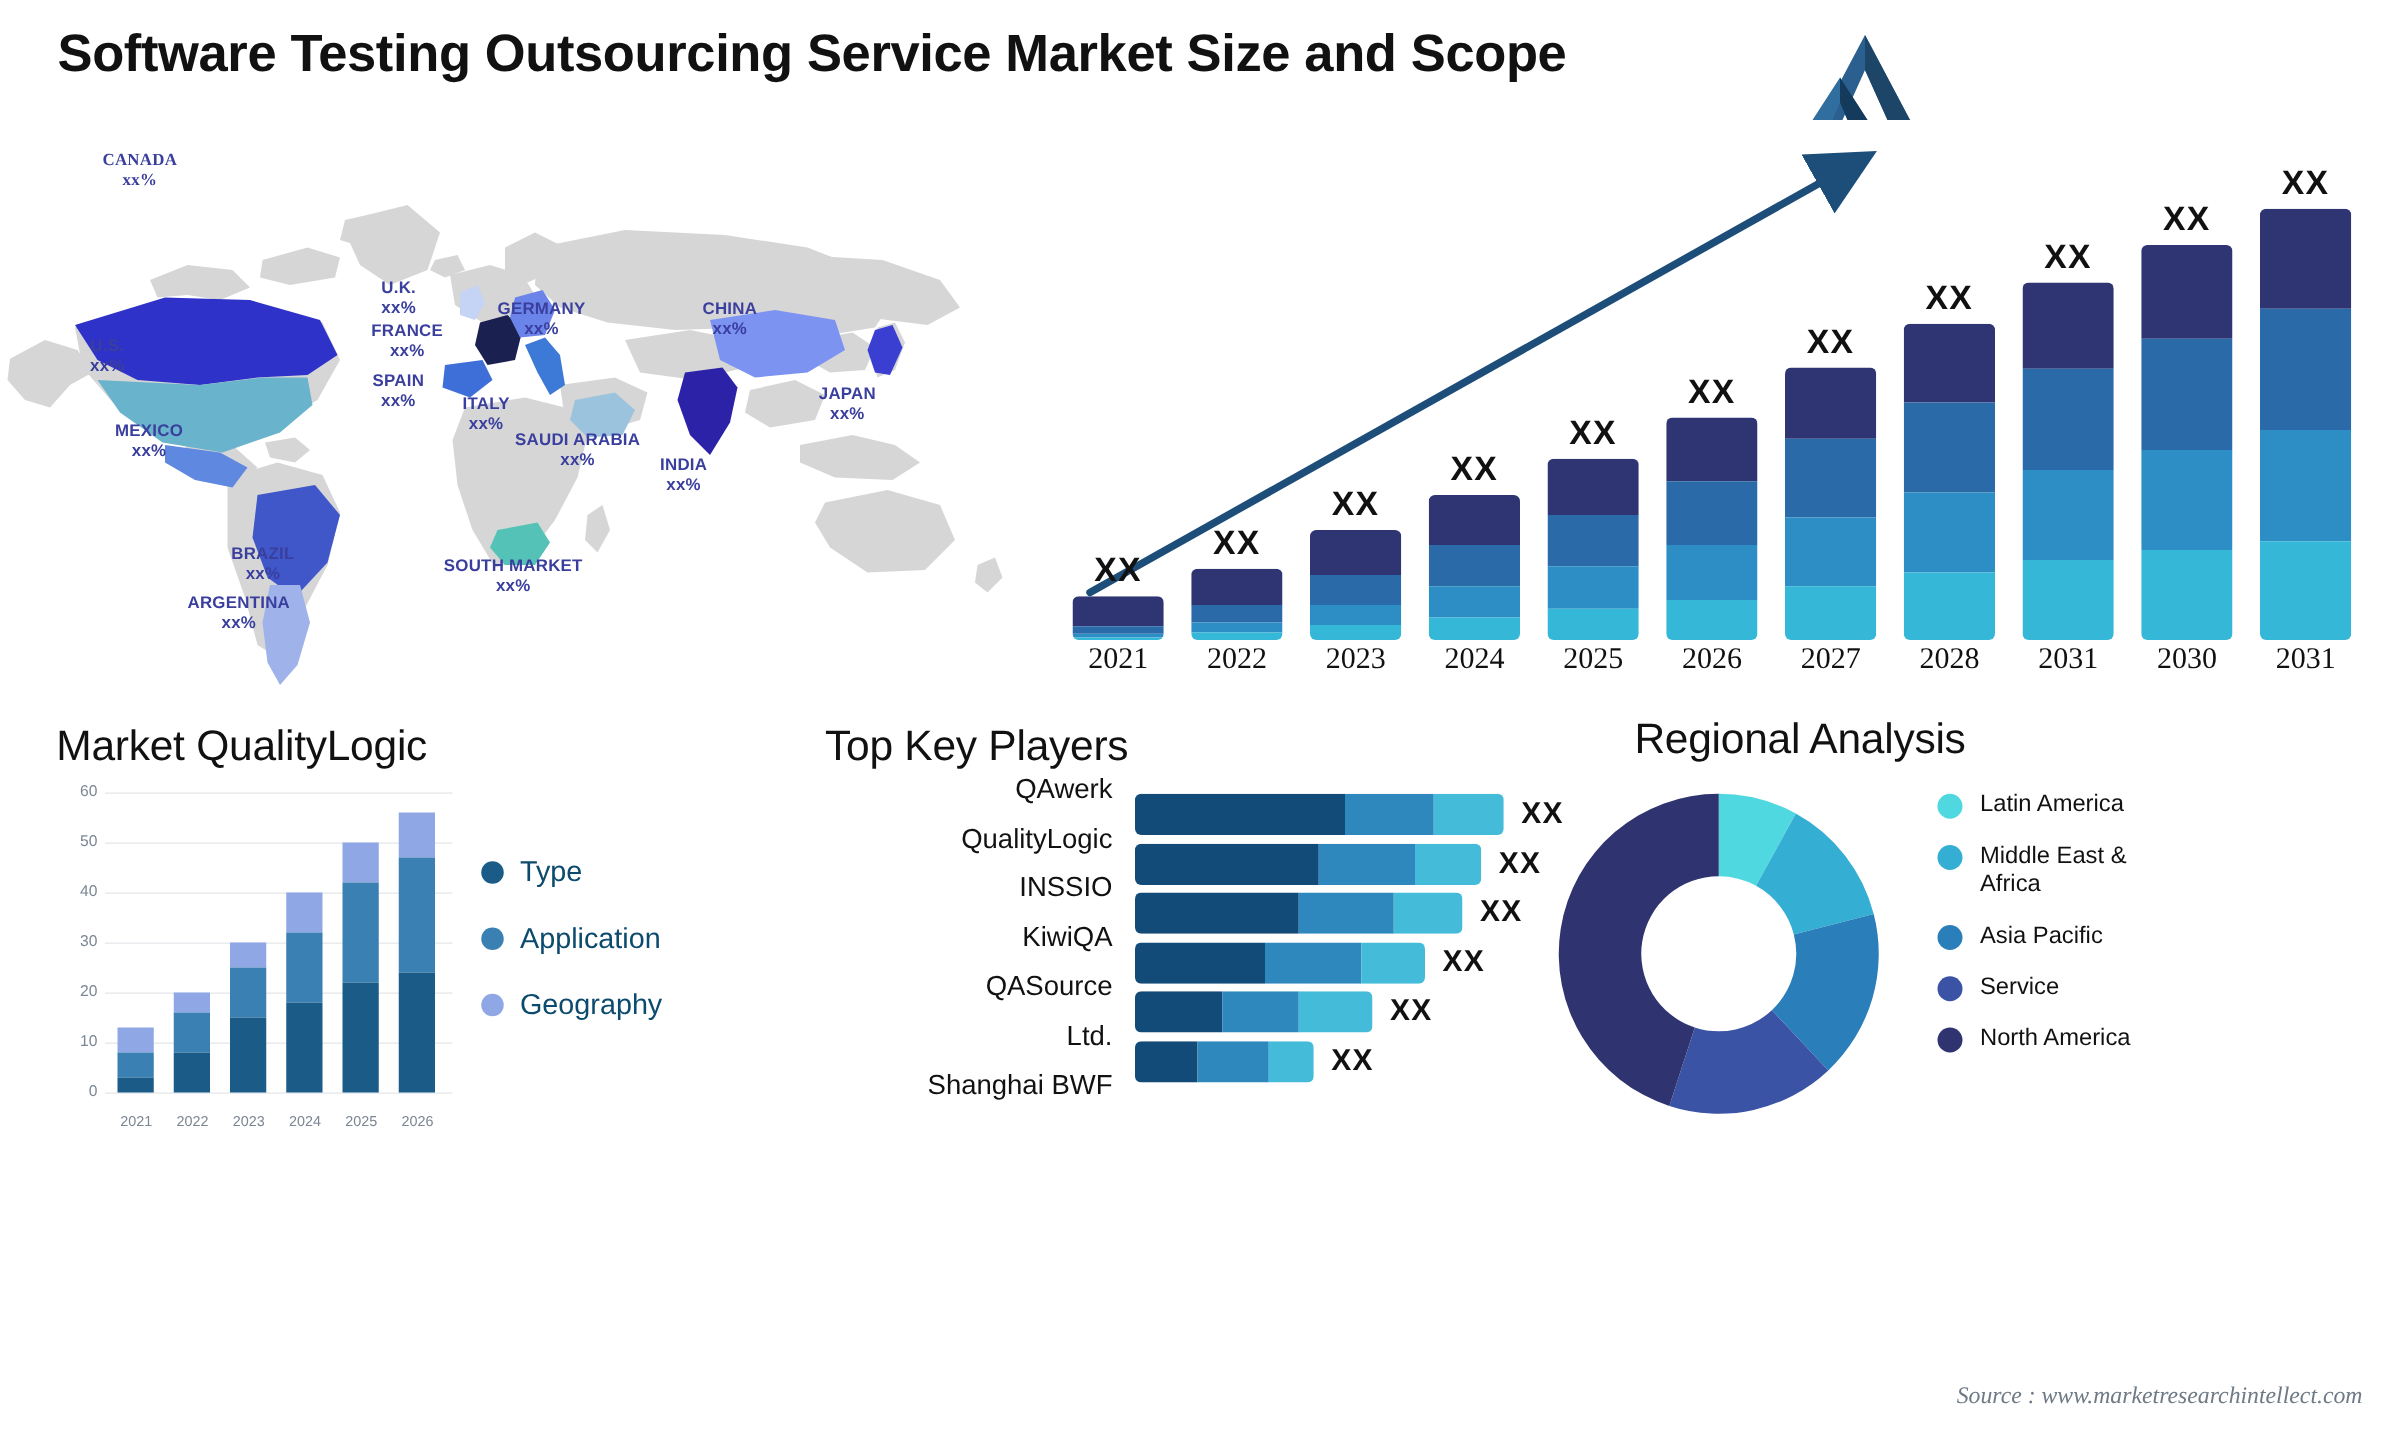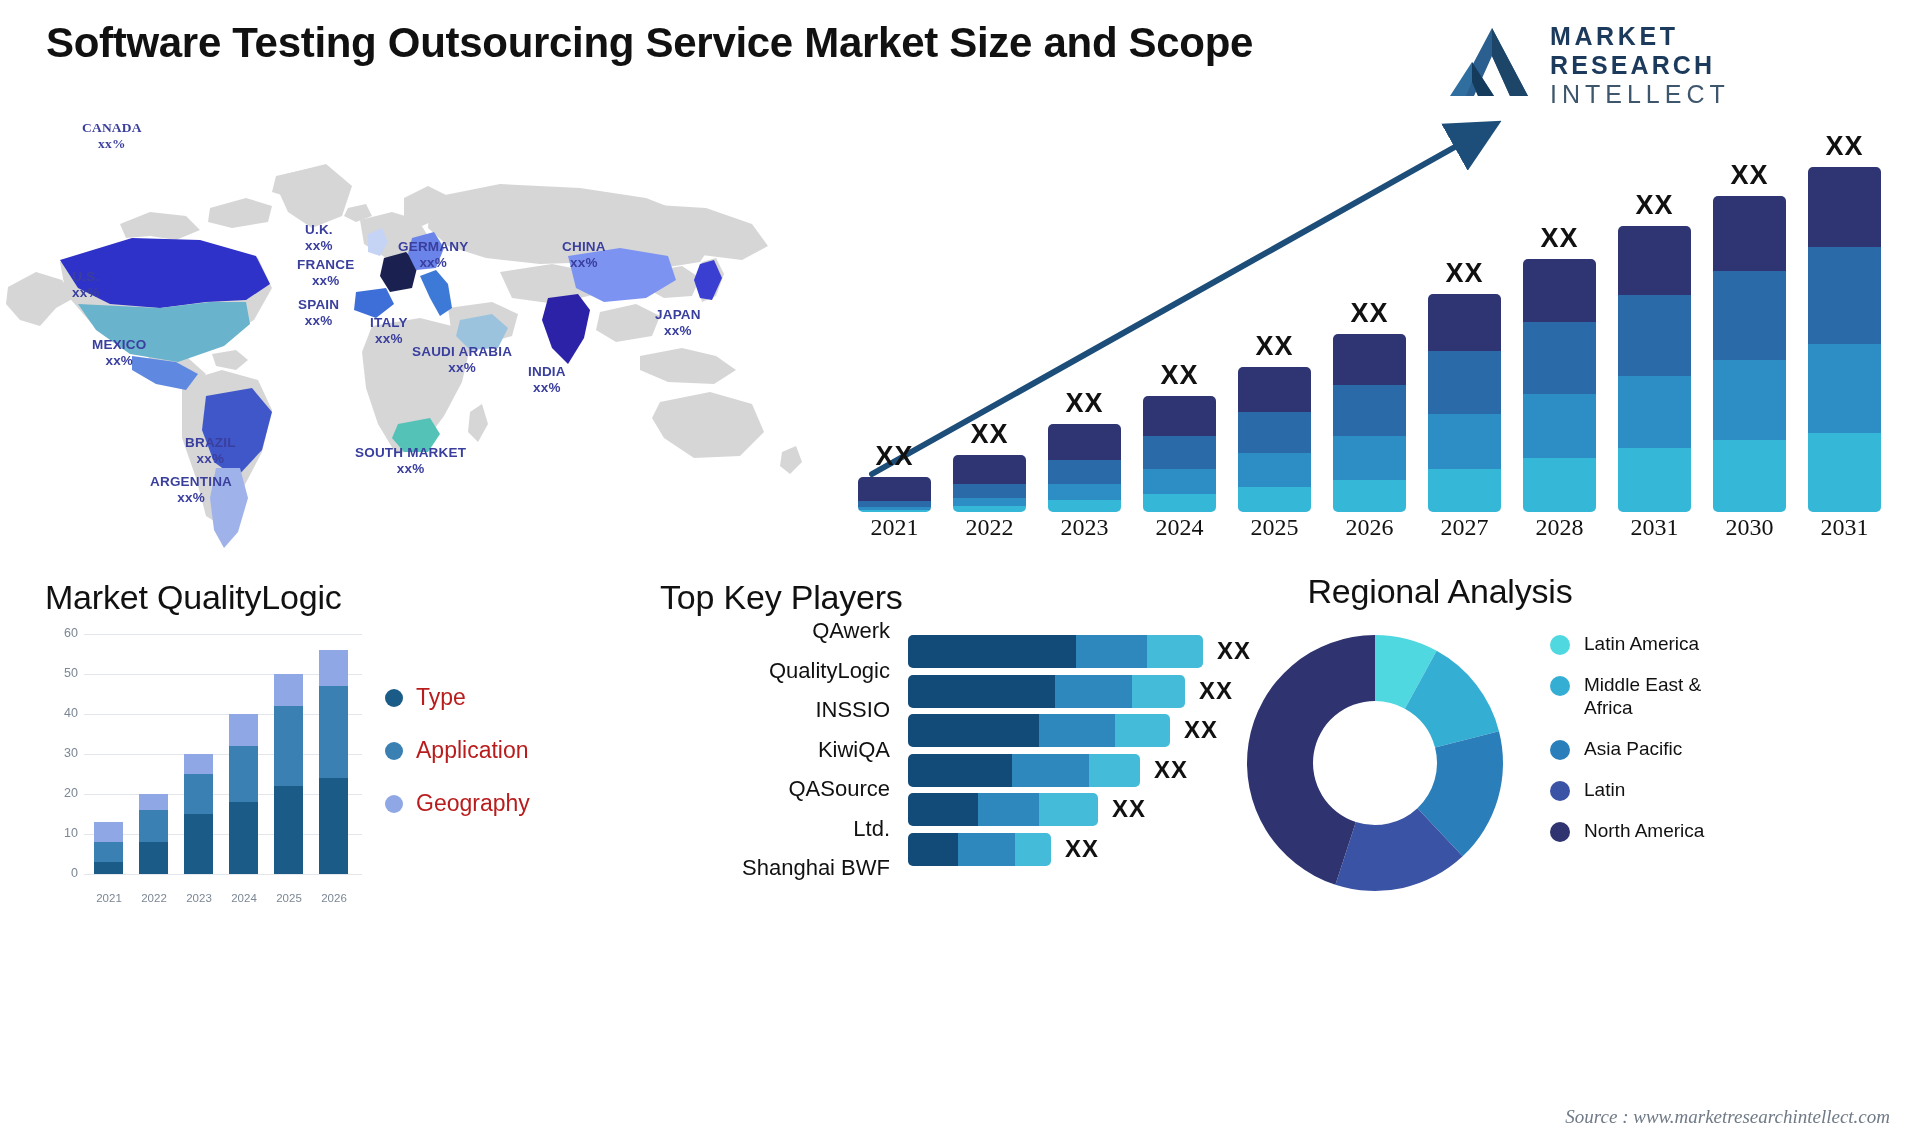--- a/index.html
+++ b/index.html
@@ -69,21 +69,21 @@
   }
   .seg-bar { position:absolute; bottom:0; width:29px; }
   .seg-piece { width:100%; }
   .seg-xyear {
     position:absolute; top:258px; width:40px; text-align:center;
     font-size:11.5px; color:#7b8794;
   }
   #seg-legend { position:absolute; left:385px; top:124px; }
   .lg-row { display:flex; align-items:center; margin-bottom:26px; }
   .lg-dot { width:18px; height:18px; border-radius:50%; margin-right:13px; flex:0 0 auto; }
-  .lg-label { font-size:23px; color:#b91c1c; }
+  .lg-label { font-size:23px; color:#0c4a6e; }
 
   
   #kp-panel { position:absolute; left:620px; top:0px; width:560px; height:586px; }
   #kp-title { position:absolute; left:40px; top:18px; }
   .kp-name {
     position:absolute; left:0px; width:270px; text-align:right;
     font-size:22px; color:#111; white-space:nowrap;
   }
   .kp-bar {
     position:absolute; left:288px; height:33px;
@@ -115,25 +115,20 @@
 <div id="header">
   <div id="page-title">Software Testing Outsourcing Service Market Size and Scope</div>
 
   <div id="logo">
     <svg id="logo-mark" viewBox="0 0 100 80">
       <polygon points="50,6 86,74 68,74 50,34 32,74 14,74" fill="#2a5f8f"></polygon>
       <polygon points="50,6 86,74 68,74 50,34" fill="#1d4568"></polygon>
       <polygon points="30,40 52,74 36,74 30,60 24,74 8,74" fill="#2f6e9e"></polygon>
       <polygon points="30,40 52,74 36,74 30,60" fill="#143a5c"></polygon>
     </svg>
-    <div id="logo-text">
-      <div class="logo-line1">MARKET</div>
-      <div class="logo-line2">RESEARCH</div>
-      <div class="logo-line3">INTELLECT</div>
-    </div>
   </div>
 </div>
 
 <div id="map-panel">
   <svg id="map-svg" width="840" height="448" viewBox="0 0 840 448">
     <g fill="#d6d6d6">
 
       <path d="M8 175 L36 160 L62 168 L74 186 L56 196 L40 214 L20 208 L6 192 Z"></path>
       <path d="M120 112 L150 100 L186 104 L200 118 L176 128 L150 124 L126 126 Z"></path>
       <path d="M210 96 L246 86 L272 94 L268 110 L232 116 L208 110 Z"></path>
@@ -493,21 +488,21 @@
         <div class="rl-row">
           <span class="rl-dot" style="background: rgb(53, 174, 212);"></span>
           <span class="rl-label">Middle East &amp; Africa</span>
         </div>
         <div class="rl-row">
           <span class="rl-dot" style="background: rgb(42, 127, 186);"></span>
           <span class="rl-label">Asia Pacific</span>
         </div>
         <div class="rl-row">
           <span class="rl-dot" style="background: rgb(58, 83, 164);"></span>
-          <span class="rl-label">Latin</span>
+          <span class="rl-label">Service</span>
         </div>
         <div class="rl-row">
           <span class="rl-dot" style="background: rgb(47, 52, 112);"></span>
           <span class="rl-label">North America</span>
         </div>
       </div>
     <div id="source">Source : www.marketresearchintellect.com</div>
   </div>
 
 </div>

